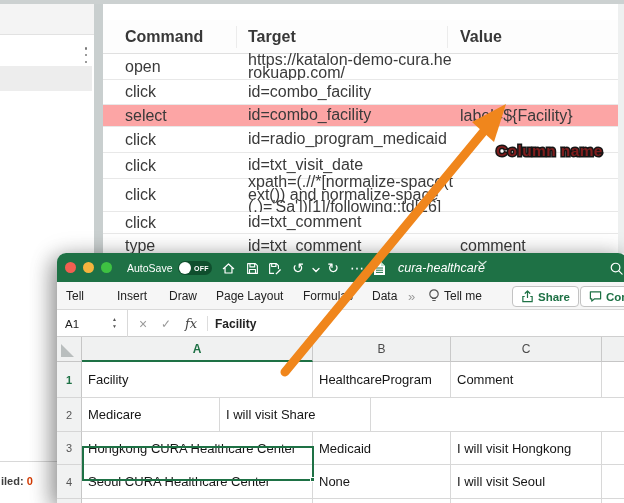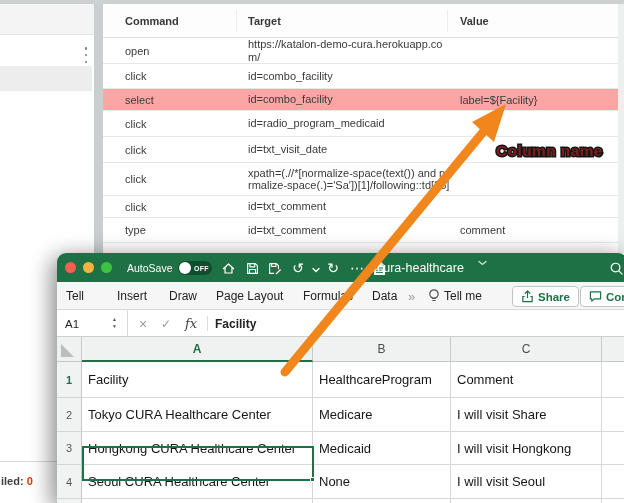--- a/index.html
+++ b/index.html
@@ -16,21 +16,21 @@
   .left-panel-header { position:absolute; left:0; top:0; width:94px; height:31px; background:#f4f4f4; border-bottom:1px solid #e2e2e2; }
   .kebab { position:absolute; left:82px; top:43px; width:8px; height:16px; display:flex; flex-direction:column; justify-content:space-between; align-items:center; cursor:pointer; }
   .kebab i { width:2.5px; height:2.5px; border-radius:50%; background:#7a7a7a; }
   .left-sel-row { position:absolute; left:0; top:62px; width:92px; height:25px; background:#ededed; }
   .left-footer { position:absolute; left:0; top:457px; width:94px; border-top:1px solid #d8d8d8; padding:13px 0 0 1px; font-size:11px; font-weight:bold; color:#3f3f3f; }
   .left-footer b { color:#d23a02; }
 
   .panel-divider { position:absolute; left:94px; top:4px; width:9px; height:249px; background:#c9cfcf; }
 
   
-  .steps { position:absolute; left:103px; top:4px; width:515px; height:249px; background:#fff; font-size:11px; color:#3a3a3a; }
+  .steps { position:absolute; left:103px; top:20px; width:515px; height:249px; background:#fff; font-size:16px; color:#3a3a3a; }
   .steps-right-strip { position:absolute; left:618px; top:4px; width:6px; height:249px; background:#eef0f0; }
   .steps-header { position:absolute; left:0; top:0; width:515px; height:34px; background:#fdfdfd; border-bottom:1px solid #e0e0e0; font-weight:bold; color:#383838; }
   .steps-header .vsep { position:absolute; top:6px; width:1px; height:22px; background:#ececec; }
   .col-cmd  { position:absolute; left:22px;  top:0; height:100%; display:flex; align-items:center; }
   .col-tgt  { position:absolute; left:145px; top:0; height:100%; width:205px; display:flex; align-items:center; }
   .col-val  { position:absolute; left:357px; top:0; height:100%; display:flex; align-items:center; }
   .srow { position:absolute; left:0; width:515px; border-bottom:1px solid #e8e8e8; background:#fff; }
   .srow.sel { background:#fca5a5; }
   .srow .col-tgt { line-height:12.5px; word-break:break-all; }
 
@@ -48,21 +48,21 @@
   .tl { position:absolute; top:9px; width:11px; height:11px; border-radius:50%; cursor:pointer; }
   .tl.red { left:8px;  background:#f35f51; }
   .tl.yel { left:26px; background:#f6b43e; }
   .tl.grn { left:44px; background:#3ec242; }
   .autosave-label { position:absolute; left:70px; top:0; height:29px; display:flex; align-items:center; font-size:10.5px; font-weight:500; }
   .autosave-toggle { position:absolute; left:121px; top:8px; width:34px; height:14px; border-radius:7px; background:#0f4e2d; cursor:pointer; }
   .autosave-toggle .knob { position:absolute; left:1px; top:1px; width:12px; height:12px; border-radius:50%; background:#fff; }
   .autosave-toggle .state { position:absolute; left:16px; top:0; height:14px; display:flex; align-items:center; font-size:7px; font-weight:bold; letter-spacing:.3px; color:#fff; }
   .tb-icon { position:absolute; top:7px; width:16px; height:16px; display:flex; align-items:center; justify-content:center; color:#fff; cursor:pointer; }
   .tb-glyph { font-size:14px; line-height:14px; color:#fff; }
-  .doc-title { position:absolute; left:320px; top:0; height:29px; display:flex; align-items:center; font-size:12.5px; font-weight:500; cursor:pointer; }
+  .doc-title { position:absolute; left:341px; top:0; height:29px; display:flex; align-items:center; font-size:12.5px; font-weight:500; cursor:pointer;font-style:italic; }
   .title-chev { position:absolute; left:421px; top:7px; }
 
   .xl-ribbon { position:absolute; left:0; top:29px; width:100%; height:28px; background:#f6f6f6; border-bottom:1px solid #d9d9d9; }
   .rtab { position:absolute; top:0; height:28px; display:flex; align-items:center; font-size:12px; font-weight:500; color:#222; cursor:pointer; }
   .r-overflow { position:absolute; left:351px; top:0; height:28px; display:flex; align-items:center; font-size:13px; color:#9a9a9a; cursor:pointer; }
   .r-bulb { position:absolute; left:371px; top:6px; cursor:pointer; }
   .rbtn { position:absolute; top:4px; height:21px; background:#fff; border:1px solid #c3c3c3; border-radius:4px;
           display:flex; align-items:center; gap:4px; padding:0 8px; font-size:11.5px; font-weight:bold; color:#1e7145; cursor:pointer; }
 
   .xl-formula { position:absolute; left:0; top:57px; width:100%; height:27px; background:#fff; border-bottom:1px solid #cfcfcf; }
@@ -293,21 +293,20 @@
     <div class="xrow" style="top: 25px; height: 36px;">
       <div class="gut selrow">1</div>
       <div class="cell w-a">Facility</div>
       <div class="cell w-b">HealthcareProgram</div>
       <div class="cell w-c">Comment</div>
       <div class="cell w-d"></div>
     </div>
 
     <div class="xrow" style="top: 61px; height: 34px;">
       <div class="gut">2</div>
-      <div class="cell w-a">Tokyo CURA Healthcare Center</div>
       <div class="cell w-b">Medicare</div>
       <div class="cell w-c">I will visit Share</div>
       <div class="cell w-d"></div>
     </div>
 
     <div class="xrow" style="top: 95px; height: 33px;">
       <div class="gut">3</div>
       <div class="cell w-a">Hongkong CURA Healthcare Center</div>
       <div class="cell w-b">Medicaid</div>
       <div class="cell w-c">I will visit Hongkong</div>

